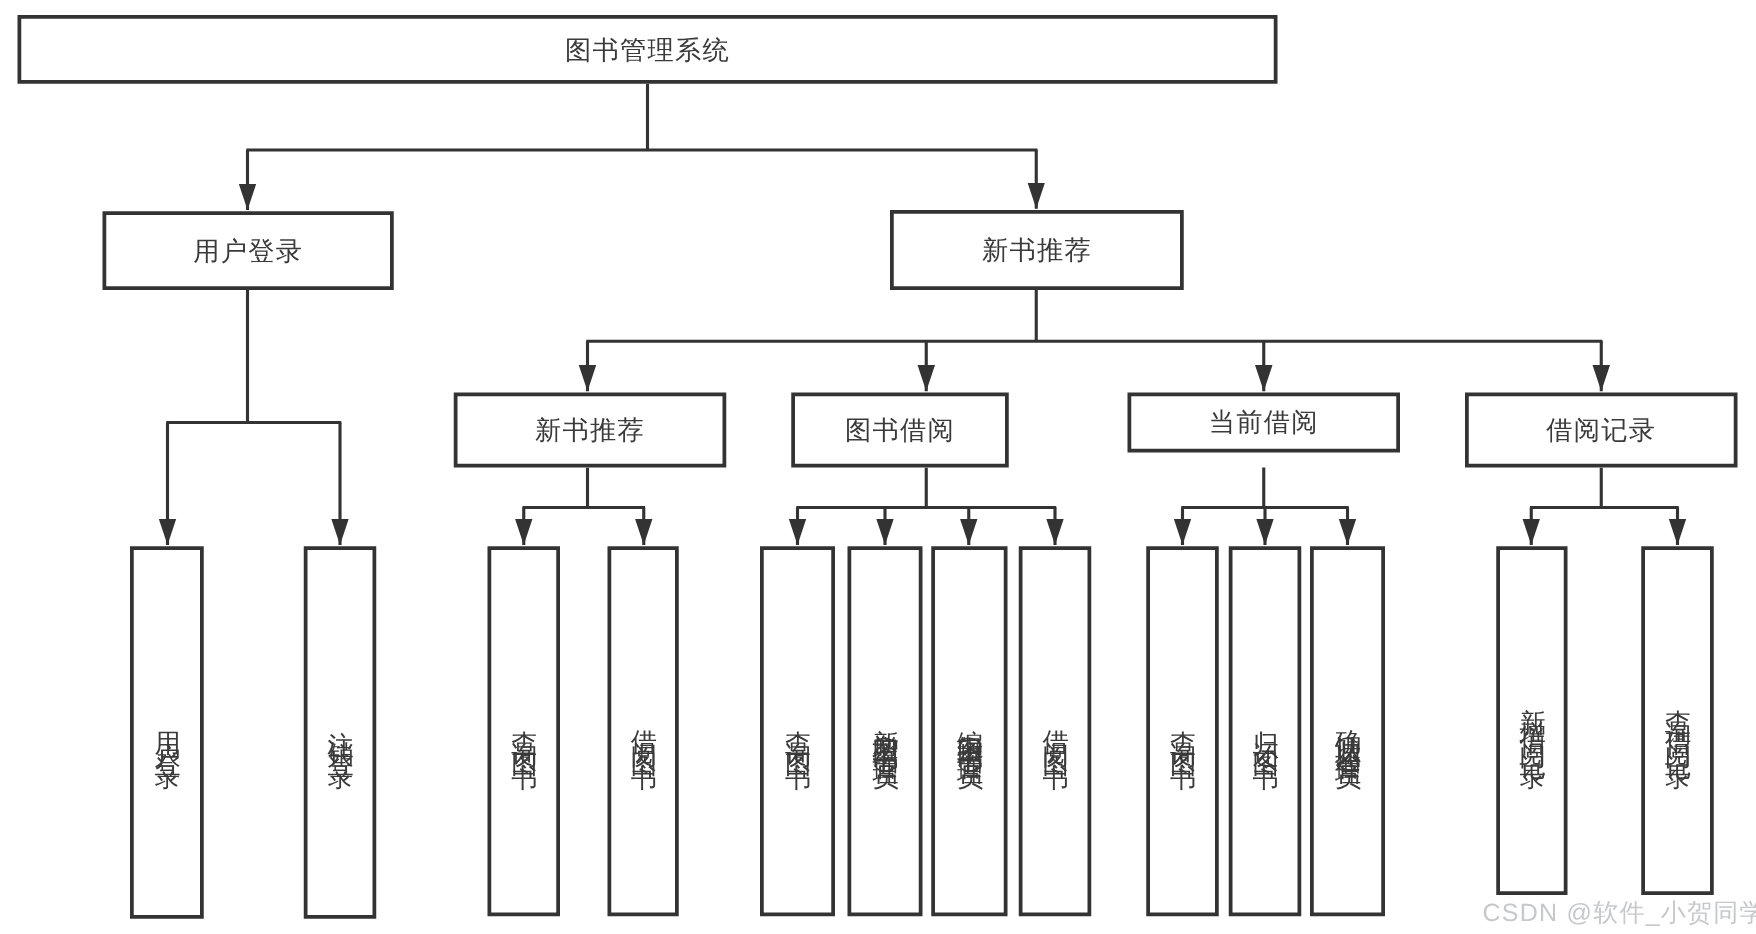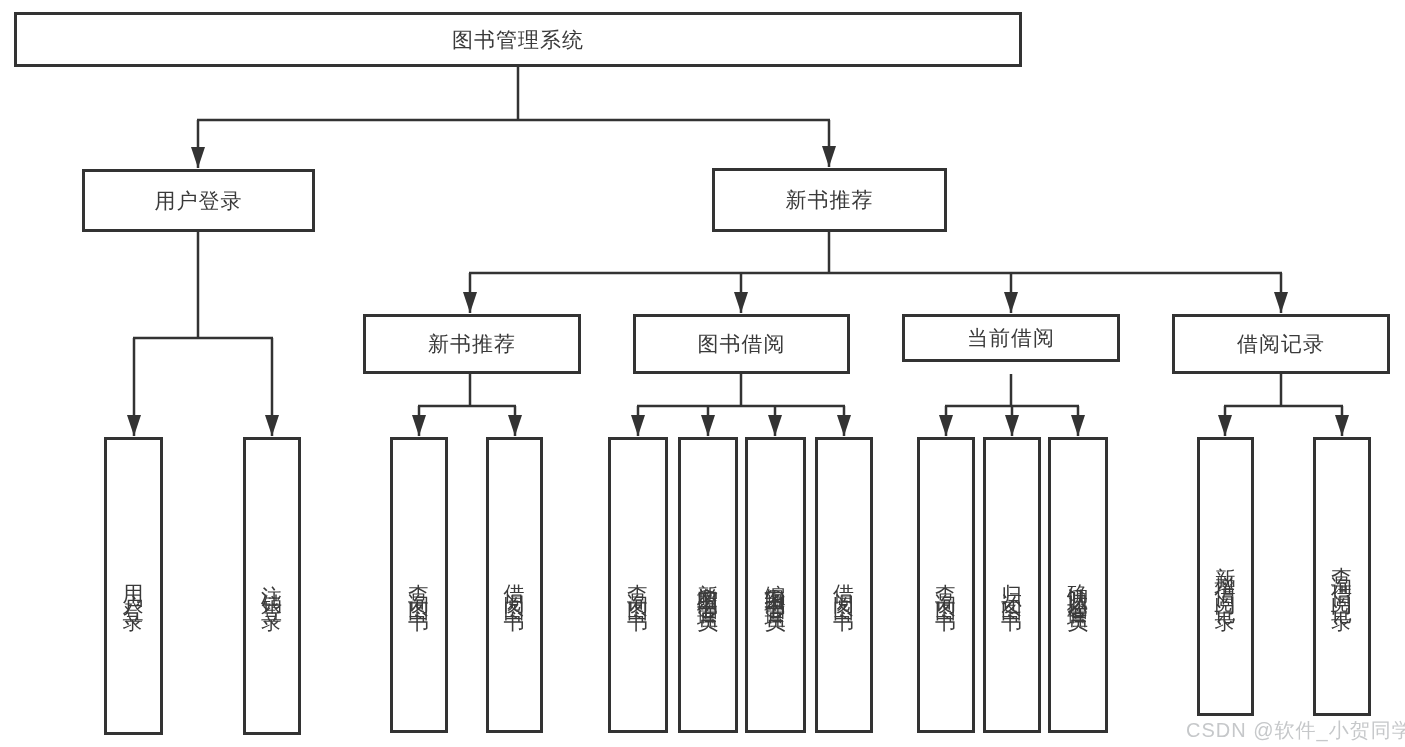--- a/index.html
+++ b/index.html
@@ -121,21 +121,21 @@
   <div class="node" style="left:82px; top:169px; width:233px; height:63px;">
     <span class="hlabel">用户登录</span>
   </div>
   <div class="node" style="left:712px; top:168px; width:235px; height:64px;">
     <span class="hlabel">新书推荐</span>
   </div>
 
   <div class="node" style="left:363px; top:314px; width:218px; height:60px;">
     <span class="hlabel">新书推荐</span>
   </div>
-  <div class="node" style="left:633px; top:314px; width:217px; height:60px;">
+  <div class="node" style="left:633px; top:314px; width:174px; height:60px;">
     <span class="hlabel">图书借阅</span>
   </div>
   <div class="node" style="left:902px; top:314px; width:218px; height:48px;">
     <span class="hlabel">当前借阅</span>
   </div>
   <div class="node" style="left:1172px; top:314px; width:218px; height:60px;">
     <span class="hlabel">借阅记录</span>
   </div>
 
   <div class="node leaf" style="left:104px; top:437px; width:59px; height:298px;">

